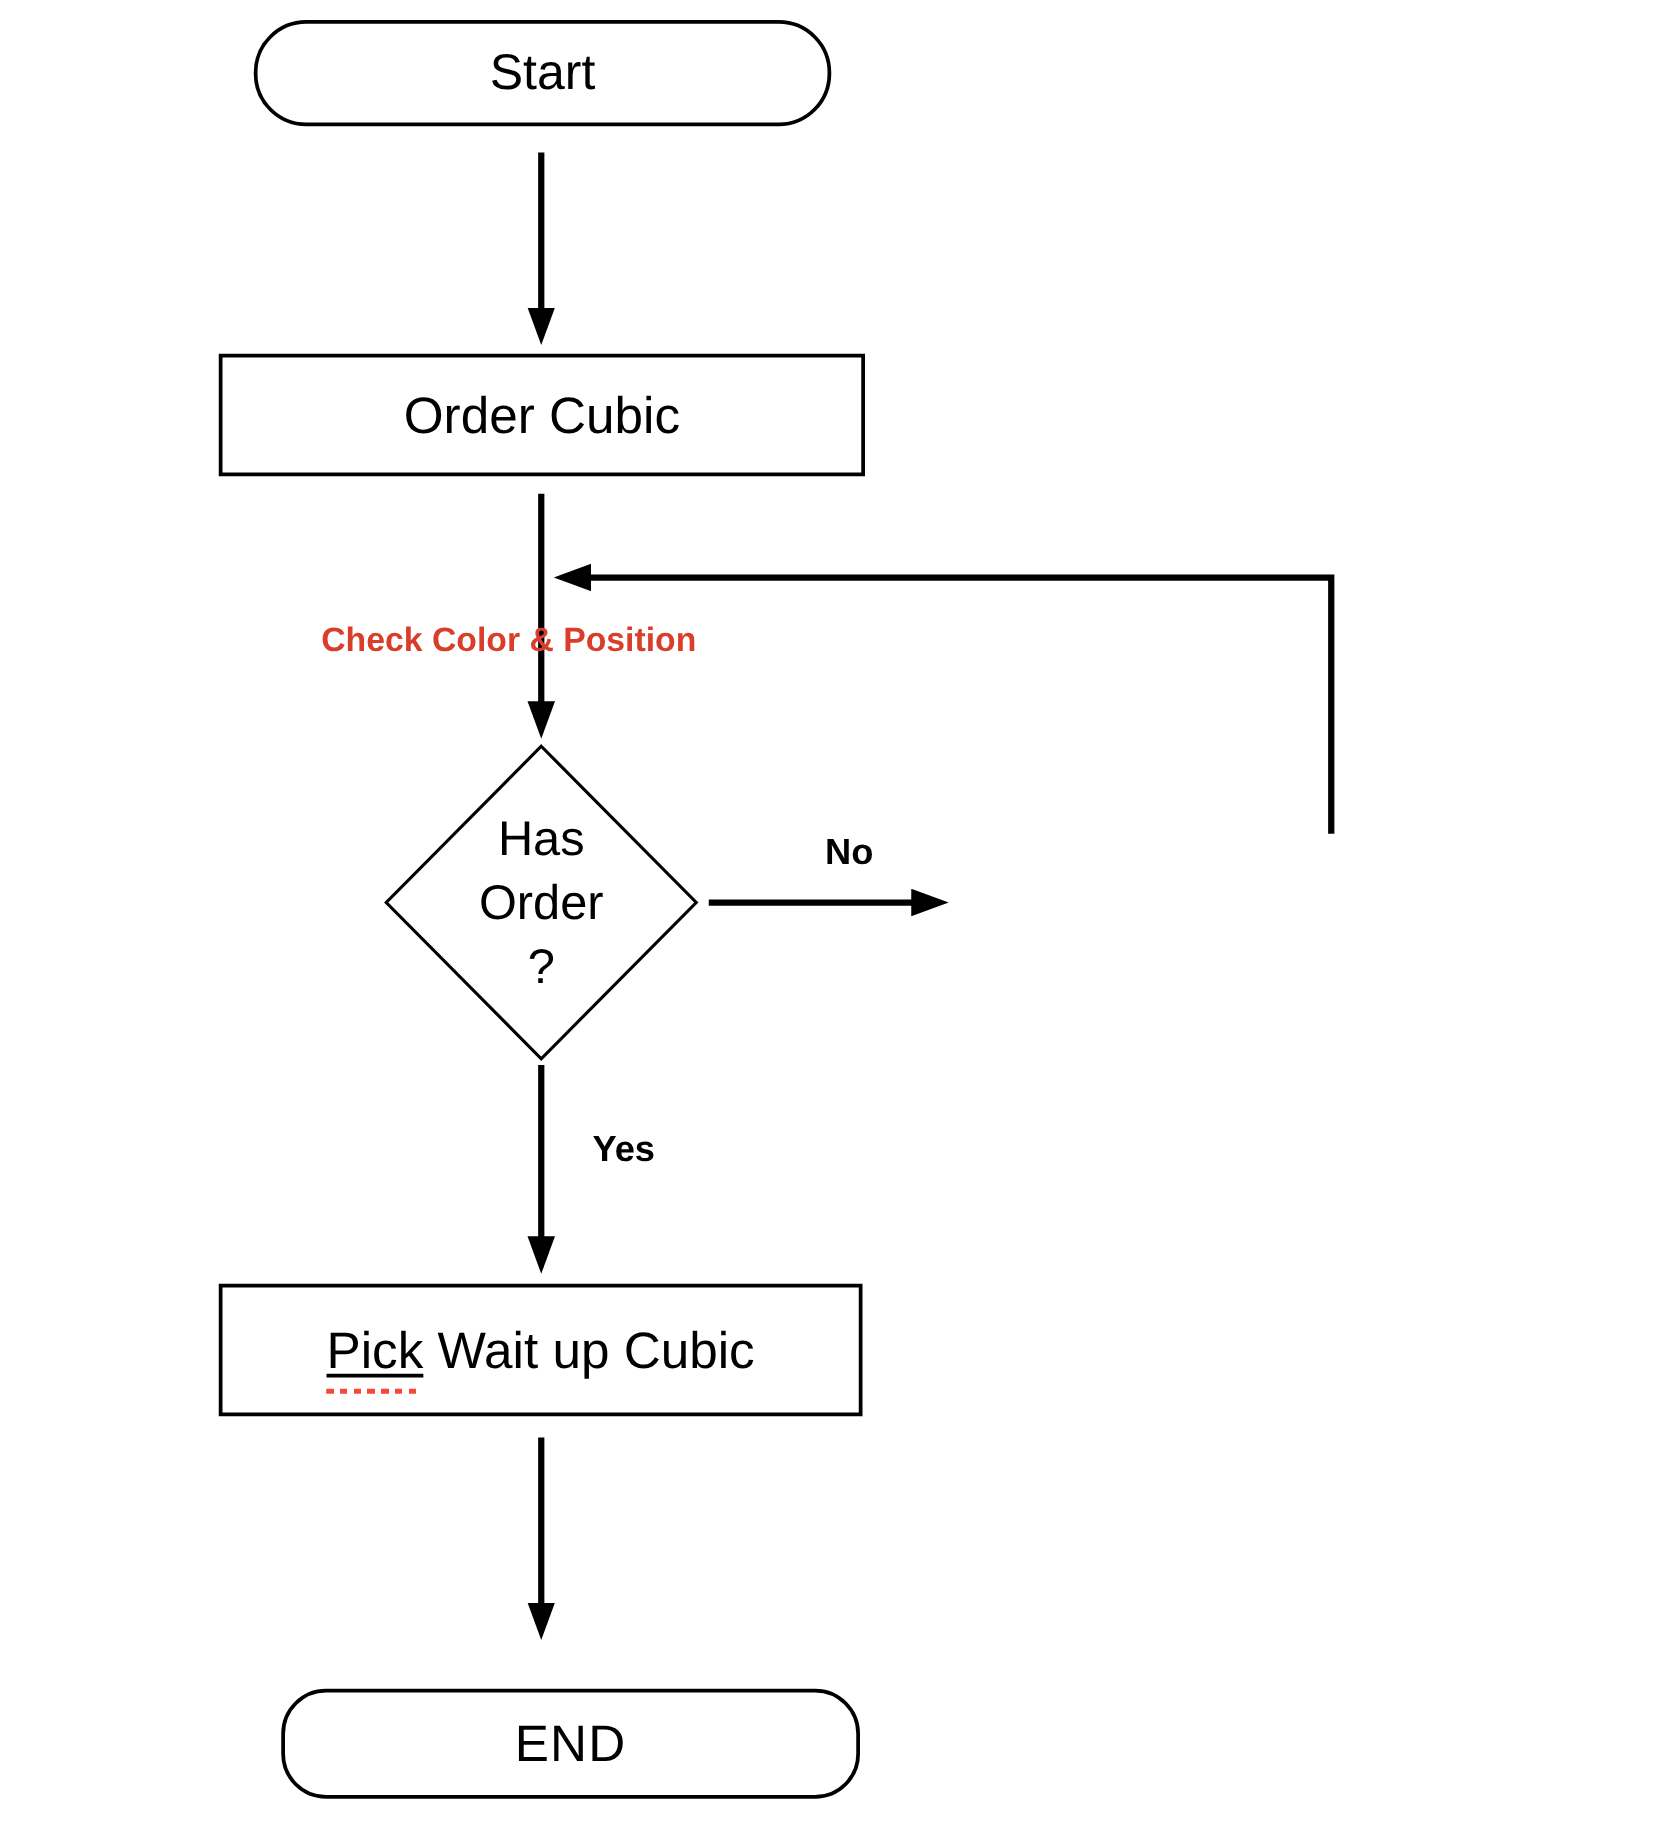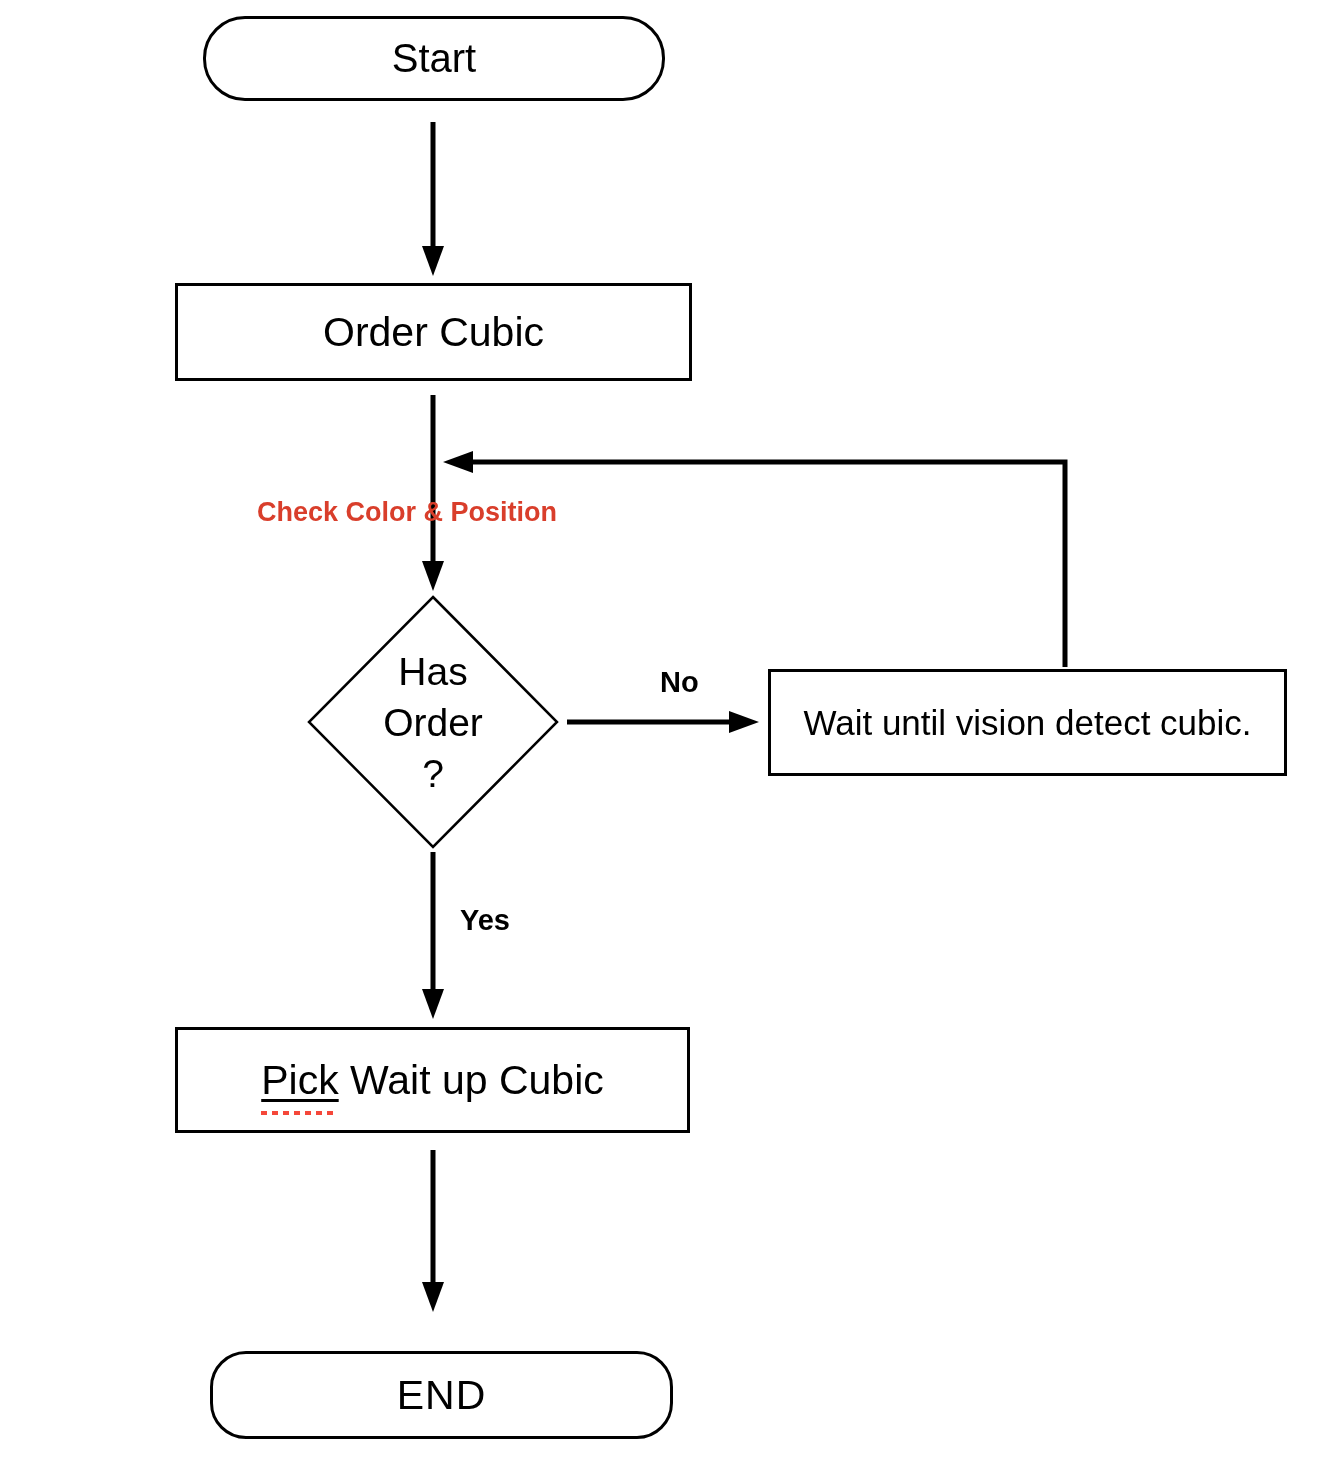--- a/index.html
+++ b/index.html
@@ -47,42 +47,42 @@
     border:3px solid var(--line);
     font-size:41px;
     white-space:nowrap;
   }
   .node.terminal{border-radius:42px;}
   .node.end-node{border-radius:36px;letter-spacing:1px;}
   #node-start{left:203px;top:16px;width:462px;height:85px;font-size:40px;}
   #node-order{left:175px;top:283px;width:517px;height:98px;}
   #node-wait{left:768px;top:669px;width:519px;height:107px;font-size:35px;}
   #node-pickup{left:175px;top:1027px;width:515px;height:106px;}
-  #node-end{left:210px;top:1351px;width:463px;height:88px;justify-content:center;}
+  #node-end{left:225px;top:1351px;width:463px;height:88px;justify-content:center;}
   .diamond-label{
     position:absolute;
     left:343px;top:646px;width:180px;
     font-size:39px;
     line-height:51px;
     text-align:center;
     white-space:pre-line;
   }
   .edge-label{
     position:absolute;
     font-weight:bold;
     white-space:nowrap;
     margin-top:11px;
   }
   #label-check{
     left:257px;top:486px;
     font-size:27px;
     color:var(--label-red);
   }
   #label-no{left:660px;top:655px;font-size:29px;}
-  #label-yes{left:460px;top:893px;font-size:29px;}
+  #label-yes{left:474px;top:893px;font-size:29px;}
   .spellcheck{
     position:relative;
     text-decoration:underline;
     text-decoration-thickness:3px;
     text-underline-offset:5px;
   }
   .spellcheck::after{
     content:"";
     position:absolute;
     left:0;right:2px;bottom:-12px;
@@ -127,23 +127,20 @@
   </div>
 
   <div class="edge-label" id="label-check">Check Color &amp; Position</div>
 
   <div class="diamond-label">Has
 Order
 ?</div>
 
   <div class="edge-label" id="label-no">No</div>
 
-  <div class="node" id="node-wait">
-    <span>Wait until vision detect cubic.</span>
-  </div>
 
   <div class="edge-label" id="label-yes">Yes</div>
 
   <div class="node" id="node-pickup">
     <span>
       <span class="spellcheck">Pick</span><span> Wait up Cubic</span>
     </span>
   </div>
 
   <div class="node terminal end-node" id="node-end">

